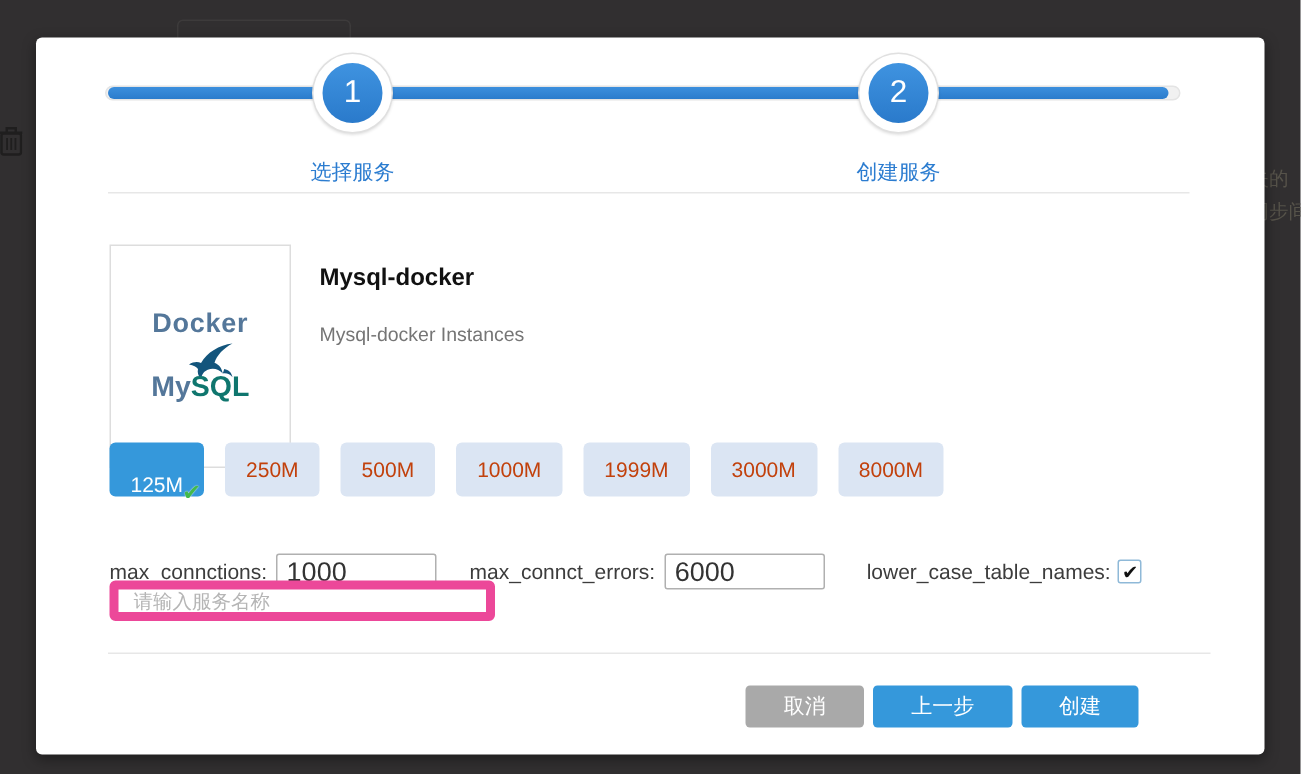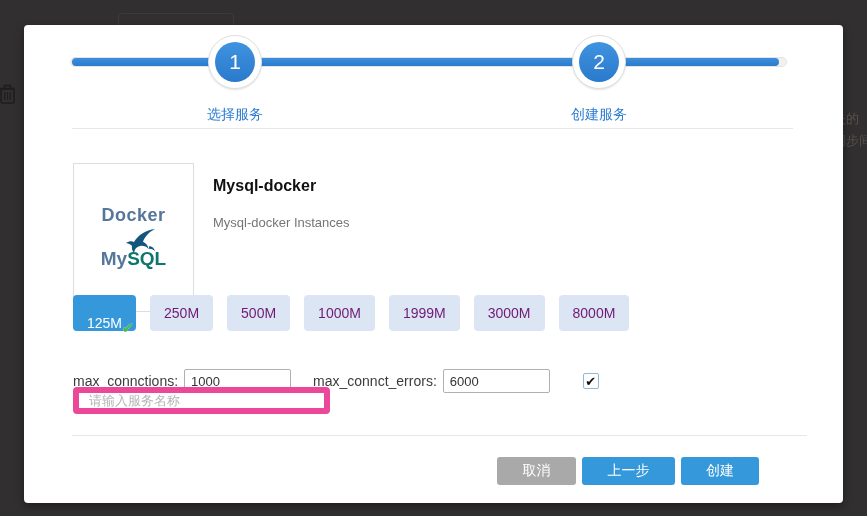--- a/index.html
+++ b/index.html
@@ -72,39 +72,39 @@
   .logo-dolphin { margin: 2px 0 0 14px; }
   .logo-mysql { font-size: 19px; font-weight: bold; margin-top: -6px; }
   .logo-my { color: #54779a; }
   .logo-sql { color: #0f766e; }
   .service-title { position: absolute; left: 189px; top: 152px; font-size: 16px; font-weight: bold; color: #111111; }
   .service-subtitle { position: absolute; left: 189px; top: 190px; font-size: 13px; color: #757575; }
 
   
   .mem-row { position: absolute; left: 49px; top: 270px; display: flex; gap: 14px; }
   .mem-btn {
-    background: #dbe5f3; color: #701a75; font-size: 14px;
+    background: #dbe5f3; color: #c2410c; font-size: 14px;
     border: none; border-radius: 4px; padding: 0 14px; height: 36px;
     display: flex; align-items: center; cursor: pointer;
     font-family: inherit;
   }
   .mem-btn.selected { background: #3598db; color: #ffffff; position: relative; align-items: flex-end; }
   .mem-check {
     position: absolute; right: 2px; bottom: -6px;
     color: #43b94c; font-size: 15px; font-weight: bold;
     text-shadow: 0 0 1px #fff;
   }
 
   
   .param-row { position: absolute; left: 49px; top: 344px; display: flex; align-items: center; }
   .param-label { font-size: 14px; color: #3c3c3c; }
   .param-input {
     width: 107px; height: 24px; margin-left: 6px;
     border: 1px solid #b0b0b0; border-radius: 2px;
-    font-size: 13px; color: #333; padding: 0 6px;
+    font-size: 18px; color: #333; padding: 0 6px;
     font-family: inherit;
   }
   .gap-a { width: 22px; } .gap-b { width: 28px; }
   .checkbox {
     width: 16px; height: 16px; margin-left: 5px;
     border: 1px solid #8fb9d8; background: #fff; border-radius: 2px;
     display: flex; align-items: center; justify-content: center;
     font-size: 13px; font-weight: bold; color: #111; cursor: pointer;
   }
   .checkbox::after { content: "✔"; line-height: 1; }
@@ -206,20 +206,21 @@
       </button>
   </div>
 
   <div class="param-row">
     <span class="param-label">max_connctions:</span>
     <input class="param-input" type="text" value="1000" style="">
     <span class="gap-a"></span>
     <span class="param-label">max_connct_errors:</span>
     <input class="param-input" type="text" value="6000" style="">
     <span class="gap-b"></span>
+    <span class="param-label">lower_case_table_names:</span>
     <span class="checkbox"></span>
   </div>
 
   <input class="name-input" type="text" placeholder="请输入服务名称" style="">
 
   <div class="divider divider-bottom"></div>
 
   <div class="footer">
     <button class="btn btn-cancel">取消</button>
     <button class="btn btn-prev">上一步</button>

